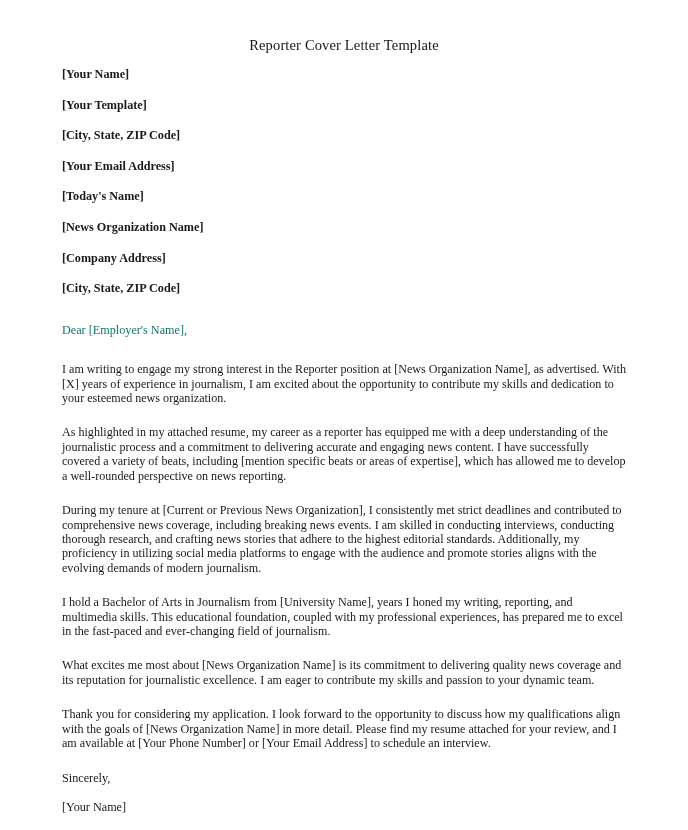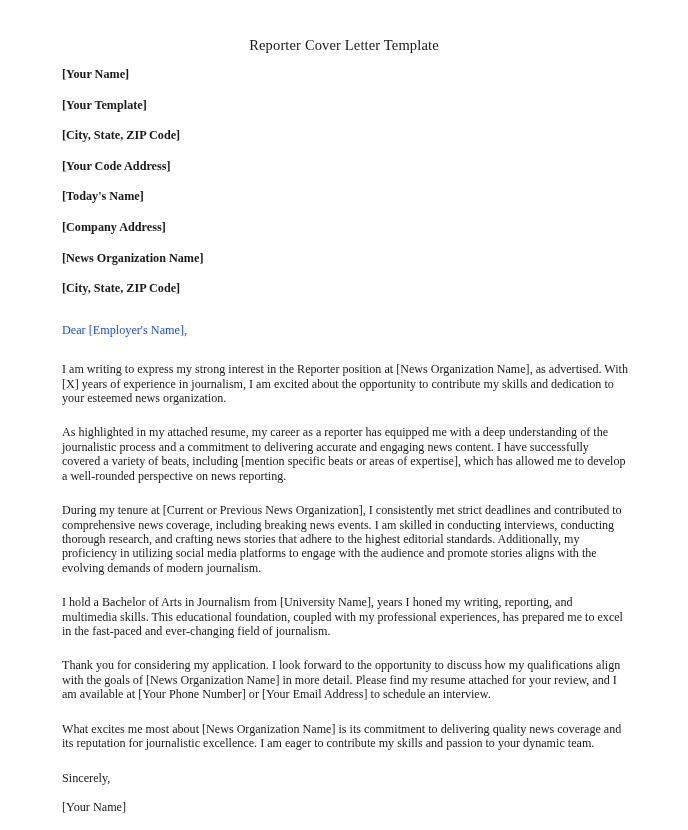--- a/index.html
+++ b/index.html
@@ -52,21 +52,21 @@
     color: #1a1a1a;
     white-space: nowrap;
     font-weight: bold;
   }
 
   .salutation {
     font-size: 12.2px;
     line-height: 13px;
     margin: 0;
     padding-top: 11.5px;
-    color: #1d4ed8;
+    color: #0f766e;
     white-space: nowrap;
   }
 
   .para {
     font-size: 12.1px;
     line-height: 14.4px;
     margin: 0;
     padding-top: 20px;
     text-align: left;
     color: #1a1a1a;
@@ -99,33 +99,33 @@
 
 <div class="page">
 
   <div class="doc-title">Reporter Cover Letter Template</div>
 
   <div class="body-block">
 
     <p class="addr-line">[Your Name]</p>
     <p class="addr-line">[Your Template]</p>
     <p class="addr-line">[City, State, ZIP Code]</p>
-    <p class="addr-line">[Your Code Address]</p>
+    <p class="addr-line">[Your Email Address]</p>
     <p class="addr-line">[Today's Name]</p>
 
+    <p class="addr-line">[News Organization Name]</p>
     <p class="addr-line">[Company Address]</p>
-    <p class="addr-line">[News Organization Name]</p>
     <p class="addr-line">[City, State, ZIP Code]</p>
 
     <p class="salutation">Dear [Employer's Name],</p>
 
-    <p class="para para-first">I am writing to express my strong interest in the Reporter position at [News Organization Name], as advertised. With [X] years of experience in journalism, I am excited about the opportunity to contribute my skills and dedication to your esteemed news organization.</p>
+    <p class="para para-first">I am writing to engage my strong interest in the Reporter position at [News Organization Name], as advertised. With [X] years of experience in journalism, I am excited about the opportunity to contribute my skills and dedication to your esteemed news organization.</p>
     <p class="para">As highlighted in my attached resume, my career as a reporter has equipped me with a deep understanding of the journalistic process and a commitment to delivering accurate and engaging news content. I have successfully covered a variety of beats, including [mention specific beats or areas of expertise], which has allowed me to develop a well-rounded perspective on news reporting.</p>
     <p class="para">During my tenure at [Current or Previous News Organization], I consistently met strict deadlines and contributed to comprehensive news coverage, including breaking news events. I am skilled in conducting interviews, conducting thorough research, and crafting news stories that adhere to the highest editorial standards. Additionally, my proficiency in utilizing social media platforms to engage with the audience and promote stories aligns with the evolving demands of modern journalism.</p>
     <p class="para">I hold a Bachelor of Arts in Journalism from [University Name], years I honed my writing, reporting, and multimedia skills. This educational foundation, coupled with my professional experiences, has prepared me to excel in the fast-paced and ever-changing field of journalism.</p>
+    <p class="para">What excites me most about [News Organization Name] is its commitment to delivering quality news coverage and its reputation for journalistic excellence. I am eager to contribute my skills and passion to your dynamic team.</p>
     <p class="para">Thank you for considering my application. I look forward to the opportunity to discuss how my qualifications align with the goals of [News Organization Name] in more detail. Please find my resume attached for your review, and I am available at [Your Phone Number] or [Your Email Address] to schedule an interview.</p>
-    <p class="para">What excites me most about [News Organization Name] is its commitment to delivering quality news coverage and its reputation for journalistic excellence. I am eager to contribute my skills and passion to your dynamic team.</p>
 
     <p class="closing">Sincerely,</p>
     <p class="signature-name">[Your Name]</p>
 
   </div>
 </div>
 
 </body></html>

